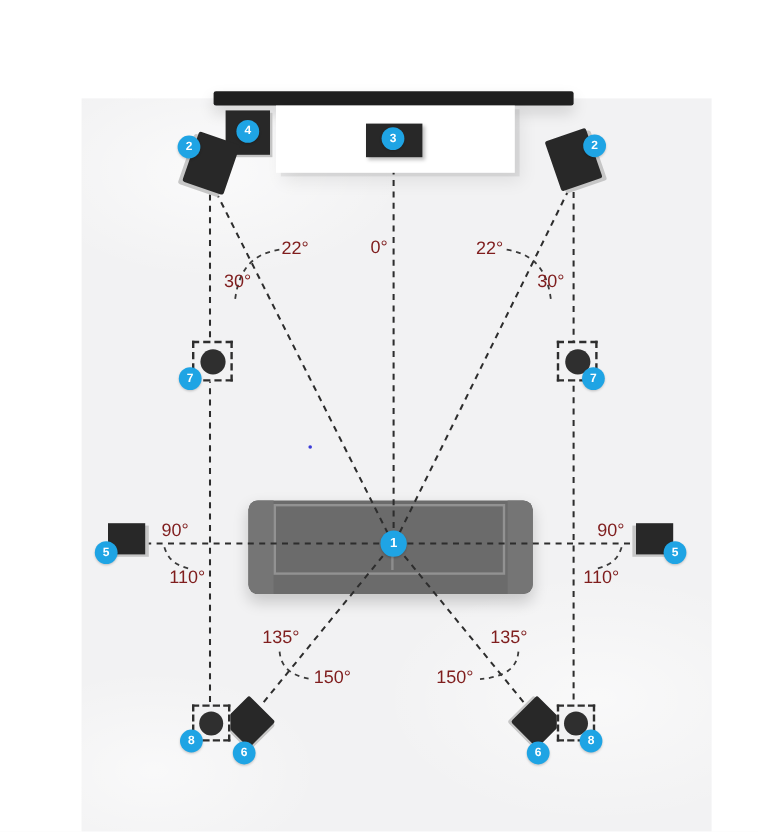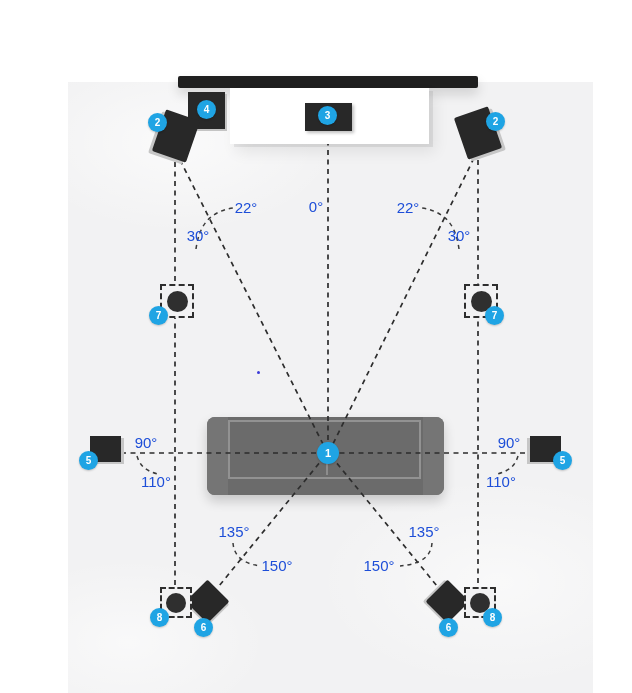--- a/index.html
+++ b/index.html
@@ -25,21 +25,21 @@
   .sofa .seat{position:absolute;left:21px;right:23px;top:3px;height:55px;
     border:2px solid #929292;}
   .sofa .seam{position:absolute;left:50%;top:40px;width:2px;height:18px;background:#8d8d8d;}
   .dsq{position:absolute;width:30px;height:30px;border:2px dashed #2e2e2e;background:#f2f2f3;
     z-index:3;display:flex;align-items:center;justify-content:center;}
   .circ{width:21px;height:21px;border-radius:50%;background:#2f2f2f;}
   .badge{position:absolute;width:19px;height:19px;border-radius:50%;background:#1fa4e4;
     color:#fff;font-size:10px;font-weight:bold;display:flex;align-items:center;
     justify-content:center;z-index:5;box-shadow:0 1px 2px rgba(0,0,0,.2);}
   .badge.big{width:22px;height:22px;font-size:11px;}
-  .lbl{position:absolute;color:#1d4ed8;font-size:15px;z-index:4;transform:translate(-50%,-50%);
+  .lbl{position:absolute;color:#7f1d1d;font-size:15px;z-index:4;transform:translate(-50%,-50%);
     white-space:nowrap;}
   .bluedot{position:absolute;left:257px;top:371px;width:3px;height:3px;background:#3b3bd8;
     border-radius:50%;z-index:4;}
 </style>
 </head>
 <body>
 
 <div id="stage">
   <div id="panel"></div>
 

